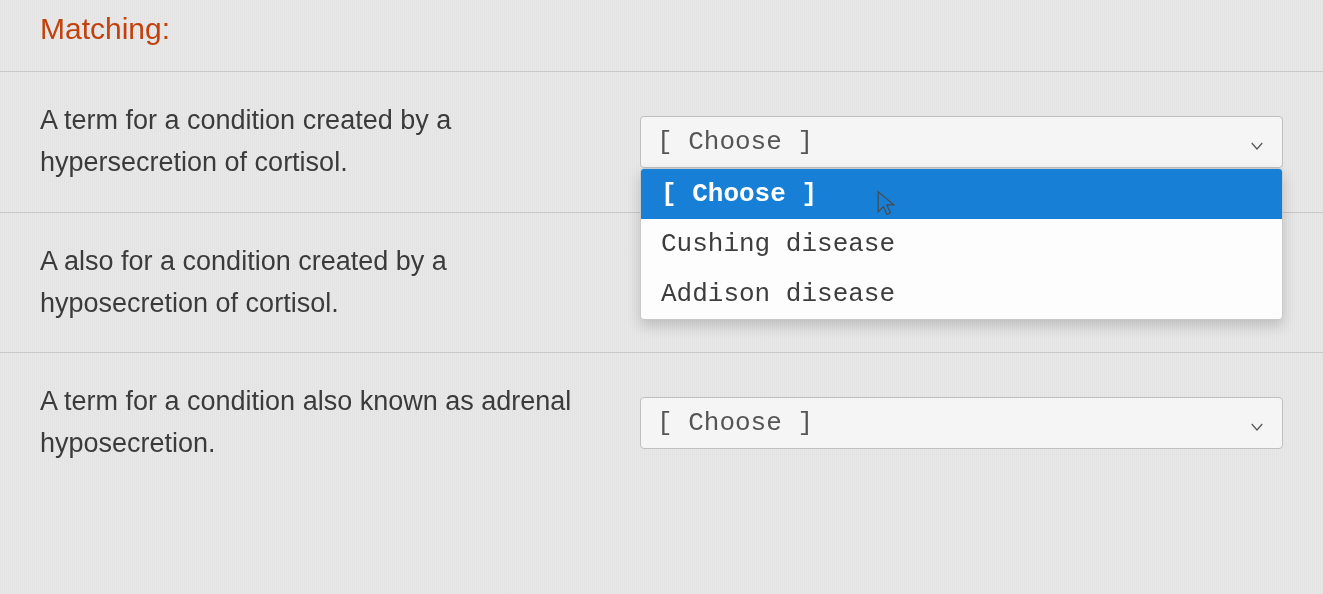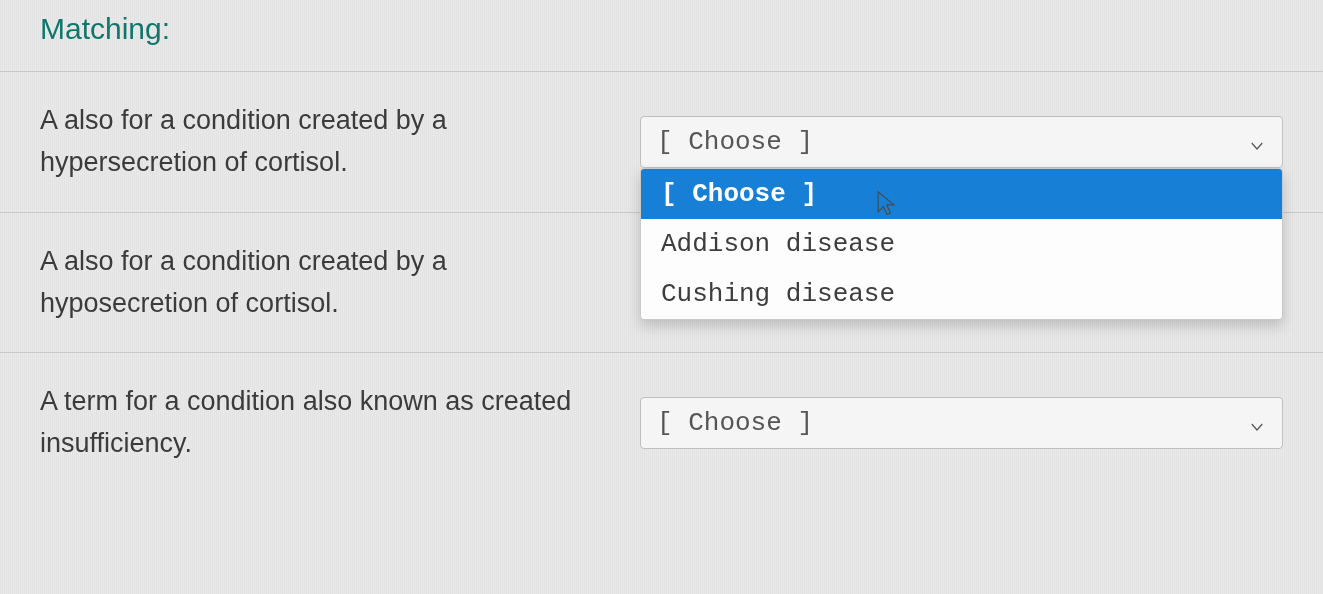--- a/index.html
+++ b/index.html
@@ -12,21 +12,21 @@
       background: #e8e8e8;
       background-image: repeating-linear-gradient(90deg, rgba(0,0,0,0.02) 0px, rgba(0,0,0,0.02) 1px, transparent 1px, transparent 2px);
       color: #333;
       width: 1323px;
       height: 594px;
       overflow: hidden;
       position: relative;
     }
     .question-title {
       font-size: 30px;
-      color: #0f766e;
+      color: #c2410c;
       padding: 12px 40px 25px 40px;
     }
     .divider {
       height: 1px;
       background: #c8c8c8;
       width: 100%;
     }
     .row {
       display: flex;
       align-items: center;
@@ -117,49 +117,49 @@
     }
   </style>
 </head>
 <body>
 
 <div class="question-title">Matching:</div>
 
 <div class="divider"></div>
 
 <div class="row">
-  <div class="prompt-col">A also for a condition created by a hypersecretion of cortisol.</div>
+  <div class="prompt-col">A term for a condition created by a hypersecretion of cortisol.</div>
   <div class="select-col">
     <div class="select-box">
       <span class="placeholder">[ Choose ]</span>
       <span class="chevron">
         <svg viewBox="0 0 24 24">
             <polyline points="5 8 12 16 19 8"></polyline>
           </svg>
       </span>
     </div>
     <div class="dropdown">
       <div class="dropdown-option highlight">[ Choose ]</div>
+      <div class="dropdown-option">Cushing disease</div>
       <div class="dropdown-option">Addison disease</div>
-      <div class="dropdown-option">Cushing disease</div>
     </div>
   </div>
 </div>
 
 <div class="divider"></div>
 
 <div class="row">
   <div class="prompt-col">A also for a condition created by a hyposecretion of cortisol.</div>
   <div class="select-col"></div>
 </div>
 
 <div class="divider"></div>
 
 <div class="row row-3">
-  <div class="prompt-col">A term for a condition also known as created insufficiency.</div>
+  <div class="prompt-col">A term for a condition also known as adrenal hyposecretion.</div>
   <div class="select-col">
     <div class="select-box">
       <span class="placeholder">[ Choose ]</span>
       <span class="chevron">
         <svg viewBox="0 0 24 24">
             <polyline points="5 8 12 16 19 8"></polyline>
           </svg>
       </span>
     </div>
   </div>

